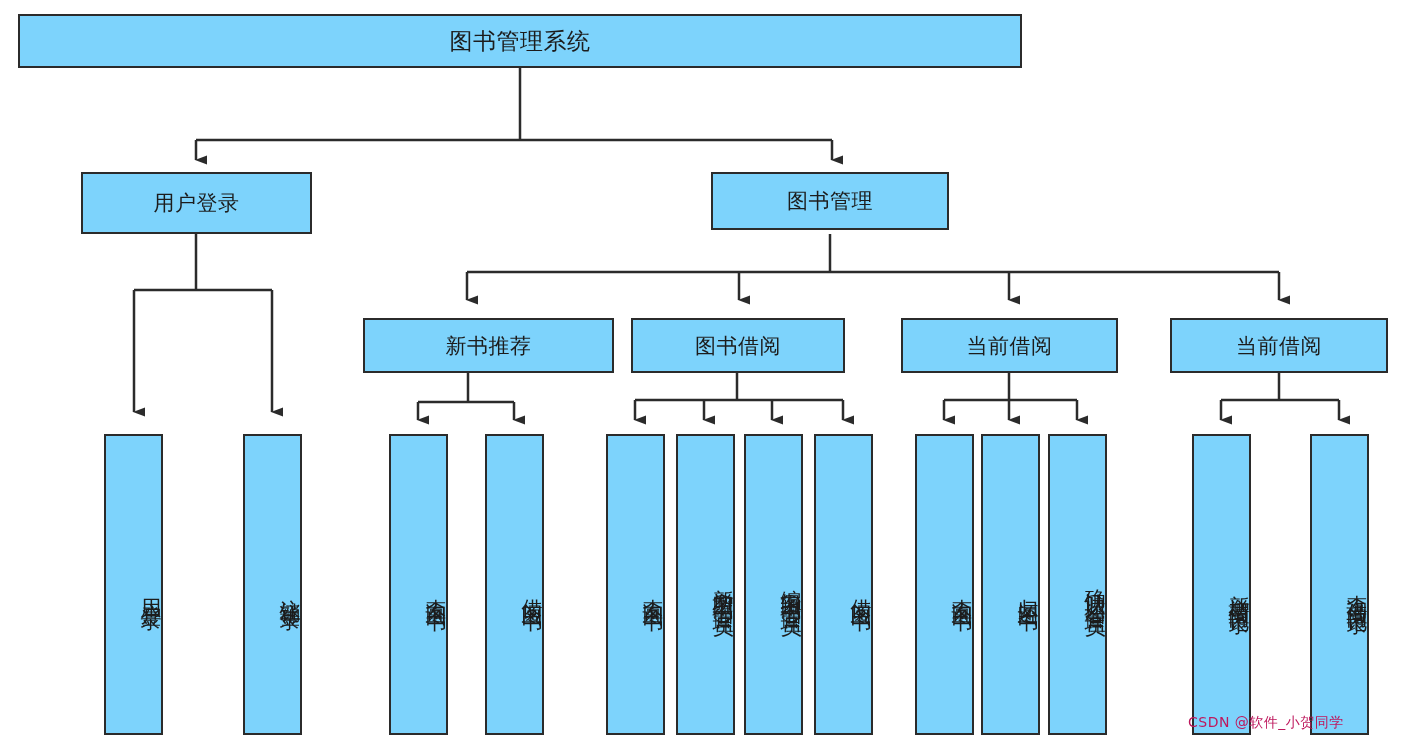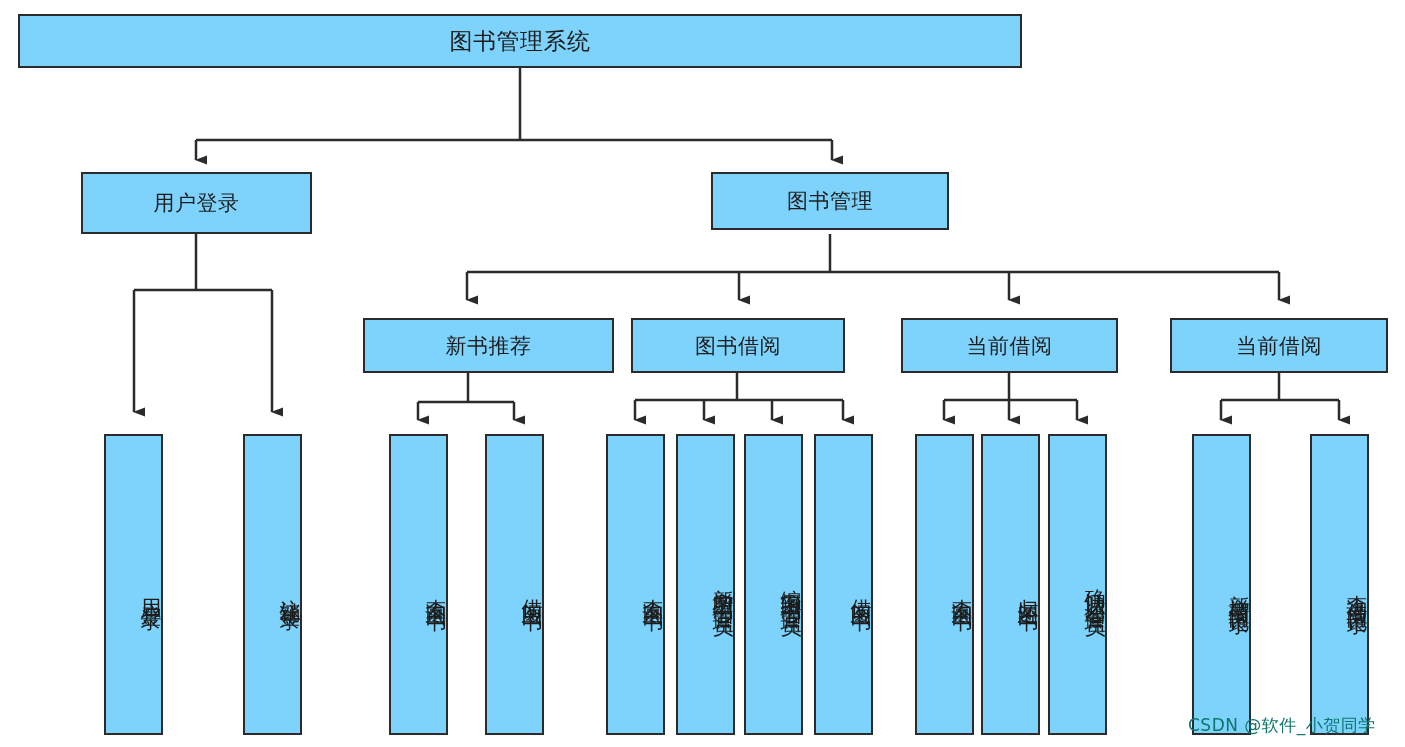--- a/index.html
+++ b/index.html
@@ -53,22 +53,22 @@
     left: 0;
     top: 0;
     width: 1405px;
     height: 747px;
     pointer-events: none;
   }
   .watermark {
     position: absolute;
     left: 1188px;
     top: 714px;
-    font-size: 17px;
-    color: #0f766e;
+    font-size: 14px;
+    color: #be185d;
     white-space: nowrap;
     letter-spacing: 0.5px;
   }
 </style>
 </head>
 <body>
 
 <div id="canvas">
 
   <svg class="edges" viewBox="0 0 1405 747">

